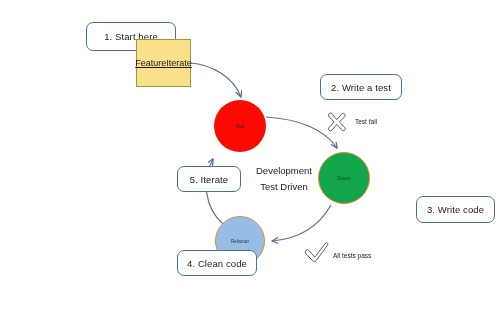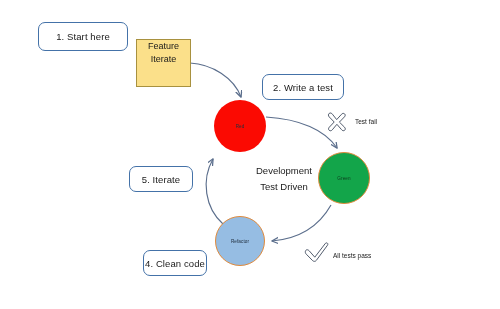--- a/index.html
+++ b/index.html
@@ -33,35 +33,37 @@
     background: #ffffff;
     border: 1.2px solid #4472a8;
     border-radius: 7px;
     display: flex;
     align-items: center;
     justify-content: center;
     color: #1a1a1a;
     font-size: 9.5px;
     letter-spacing: 0.1px;
     white-space: nowrap;
+    margin-left: 48px;
   }
 
   
   .note-box {
     position: absolute;
     box-sizing: border-box;
     background: #fbe08a;
     border: 1.1px solid #a8913f;
     display: flex;
-    flex-direction: column;
+    flex-direction: row;
     align-items: center;
-    justify-content: flex-start;
+    justify-content: center;
     color: #1a1a1a;
     font-size: 9px;
     line-height: 13px;
+    text-decoration: underline;
   }
 
   
   .node-circle {
     position: absolute;
     box-sizing: border-box;
     border-radius: 50%;
     display: flex;
     align-items: center;
     justify-content: center;
@@ -131,21 +133,21 @@
 
   <div class="callout" style="left:38px; top:22px; width:90px; height:29px;">
     <span>1. Start here</span>
   </div>
 
   <div class="note-box" style="left:136px; top:39px; width:55px; height:48px;">
     <span>Feature</span>
     <span>Iterate</span>
   </div>
 
-  <div class="callout" style="left:262px; top:74px; width:82px; height:26px;">
+  <div class="callout" style="left:272px; top:74px; width:82px; height:26px;">
     <span>2. Write a test</span>
   </div>
 
   <div class="node-circle circle-red" style="left:214px; top:100px; width:52px; height:52px;">
     <span class="node-label">Red</span>
   </div>
 
   <div class="node-circle circle-green" style="left:318px; top:152px; width:52px; height:52px;">
     <span class="node-label">Green</span>
   </div>
@@ -170,22 +172,25 @@
   <div class="status-label" style="left:355px; top:118px;">Test fail</div>
 
   <svg class="status-icon" style="left:304px; top:241px;" width="26" height="24" viewBox="0 0 26 24">
     <path d="M1.8,9.4 C1.0,10.6 1.2,12.2 2.3,13.2 L8.6,19.6
              C9.7,20.7 11.5,20.6 12.4,19.3 L23.5,4.2
              C24.3,3.1 23.6,1.6 22.3,1.9 C21.7,2.0 21.3,2.4 20.9,3.0
              L10.8,16.2 L5.2,9.8 C4.3,8.8 2.6,8.2 1.8,9.4 Z" fill="#ffffff" stroke="#3e4a5c" stroke-width="0.9" stroke-linejoin="round"></path>
   </svg>
   <div class="status-label" style="left:333px; top:252px;">All tests pass</div>
 
+  <div class="callout" style="left:368px; top:196px; width:79px; height:27px;">
+    <span>3. Write code</span>
+  </div>
 
   <div class="callout" style="left:129px; top:166px; width:64px; height:26px;">
     <span>5. Iterate</span>
   </div>
 
-  <div class="callout" style="left:143px; top:250px; width:64px; height:26px;">
+  <div class="callout" style="left:129px; top:250px; width:80px; height:26px;">
     <span>4. Clean code</span>
   </div>
 
 </div>
 
 </body></html>

